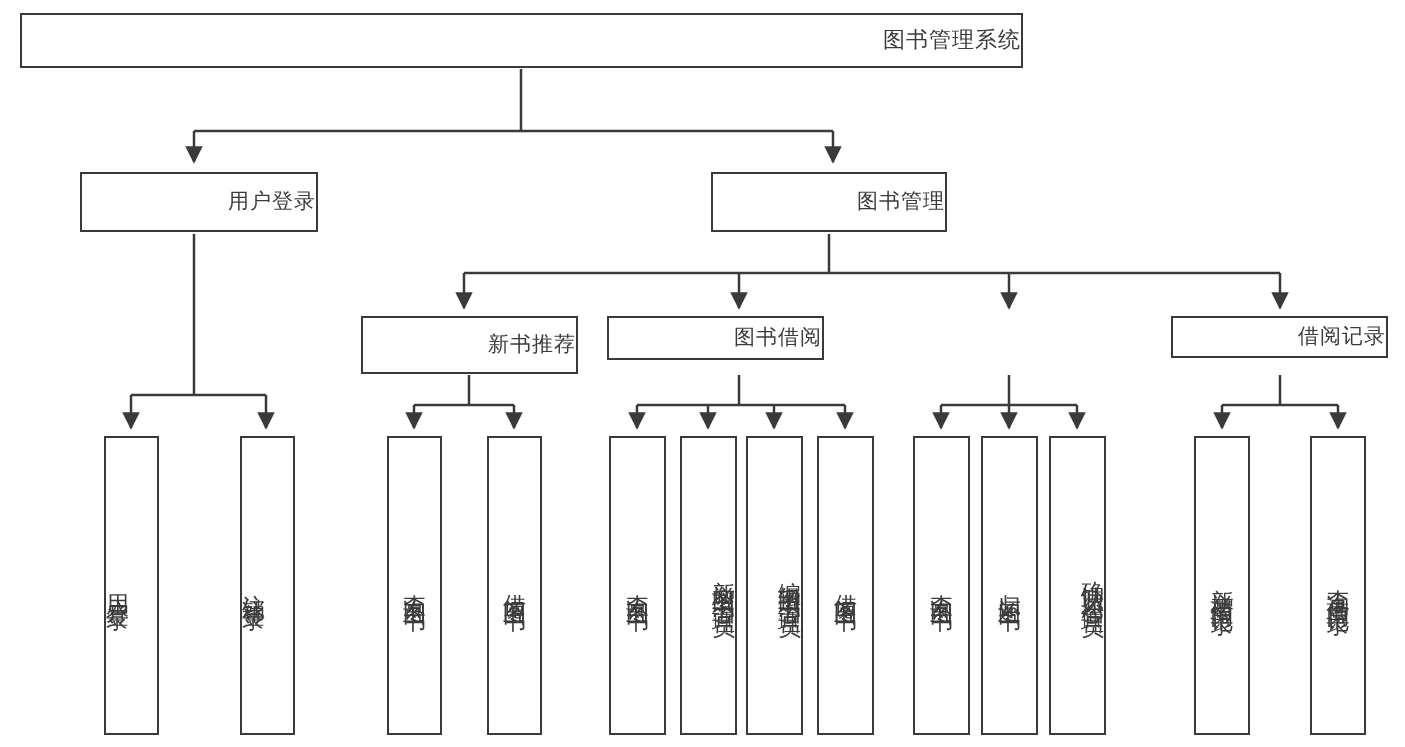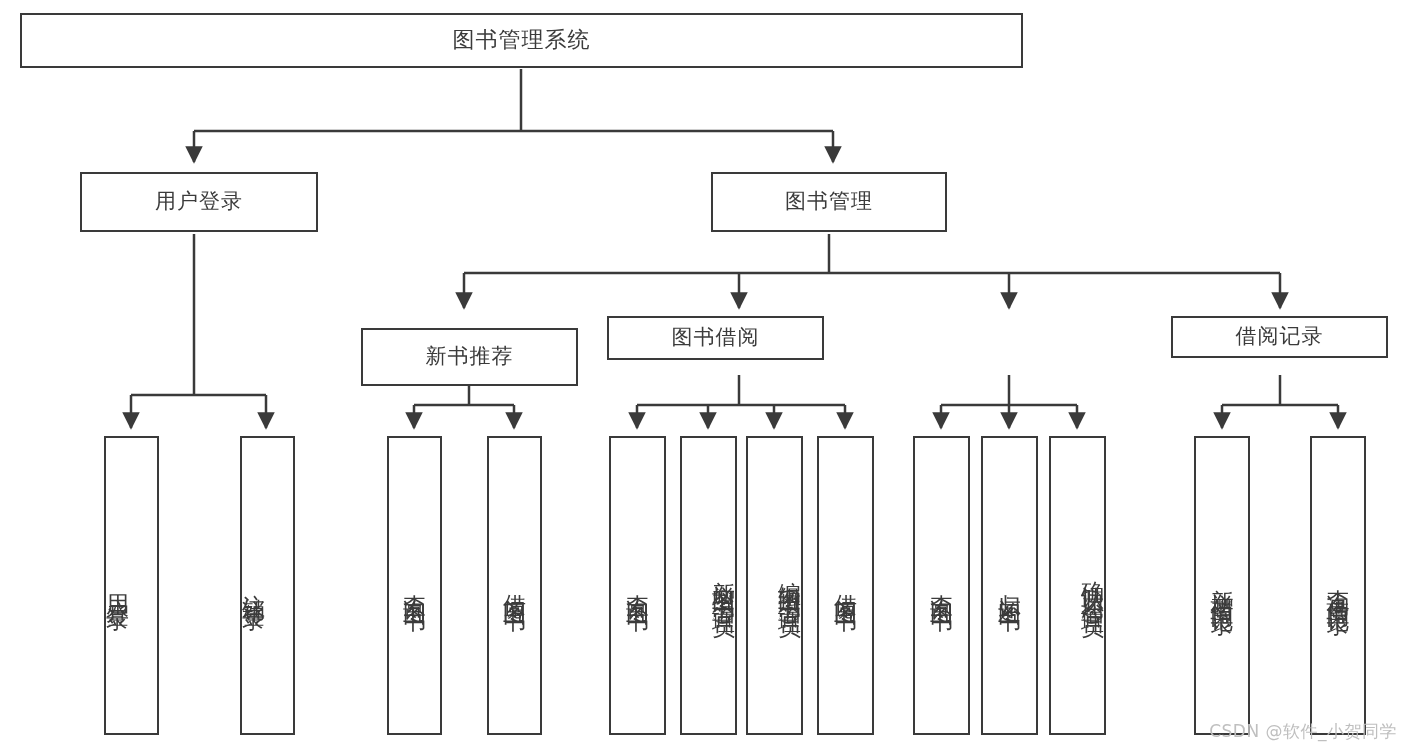--- a/index.html
+++ b/index.html
@@ -20,21 +20,21 @@
     left: 0; top: 0;
     width: 1405px; height: 747px;
     pointer-events: none;
   }
   .node {
     position: absolute;
     background: #ffffff;
     border: 2.5px solid #3a3a3a;
     display: flex;
     align-items: center;
-    justify-content: center;
+    justify-content: flex-end;
     color: #3b3b3b;
   }
   .node.horiz {
     font-size: 21px;
     letter-spacing: 1px;
     line-height: 1.1;
   }
   .node.root { font-size: 22px; }
   .node.vert {
     writing-mode: vertical-rl;
@@ -122,21 +122,21 @@
     <span>图书管理系统</span>
   </div>
 
   <div class="node horiz" style="left:80px; top:172px; width:238px; height:60px;">
     <span>用户登录</span>
   </div>
   <div class="node horiz" style="left:711px; top:172px; width:236px; height:60px;">
     <span>图书管理</span>
   </div>
 
-  <div class="node horiz" style="left:361px; top:328px; width:217px; height:58px;">
+  <div class="node horiz" style="left:361px; top:316px; width:217px; height:58px;">
     <span>新书推荐</span>
   </div>
   <div class="node horiz" style="left:607px; top:316px; width:217px; height:44px;">
     <span>图书借阅</span>
   </div>
   <div class="node horiz" style="left:1171px; top:316px; width:217px; height:42px;">
     <span>借阅记录</span>
   </div>
 
   <div class="node vert v-bottom" style="left:104px; top:436px; width:55px; height:299px;">
@@ -176,15 +176,14 @@
     <span class="vtext">确认归还（管理员）</span>
   </div>
 
   <div class="node vert v-center" style="left:1194px; top:436px; width:56px; height:299px;">
     <span class="vtext">新增借阅记录</span>
   </div>
   <div class="node vert v-center" style="left:1310px; top:436px; width:56px; height:299px;">
     <span class="vtext">查询借阅记录</span>
   </div>
 
-  <div id="watermark">CSDN @软件_小贺同学</div>
 
 </div>
 
 </body></html>

